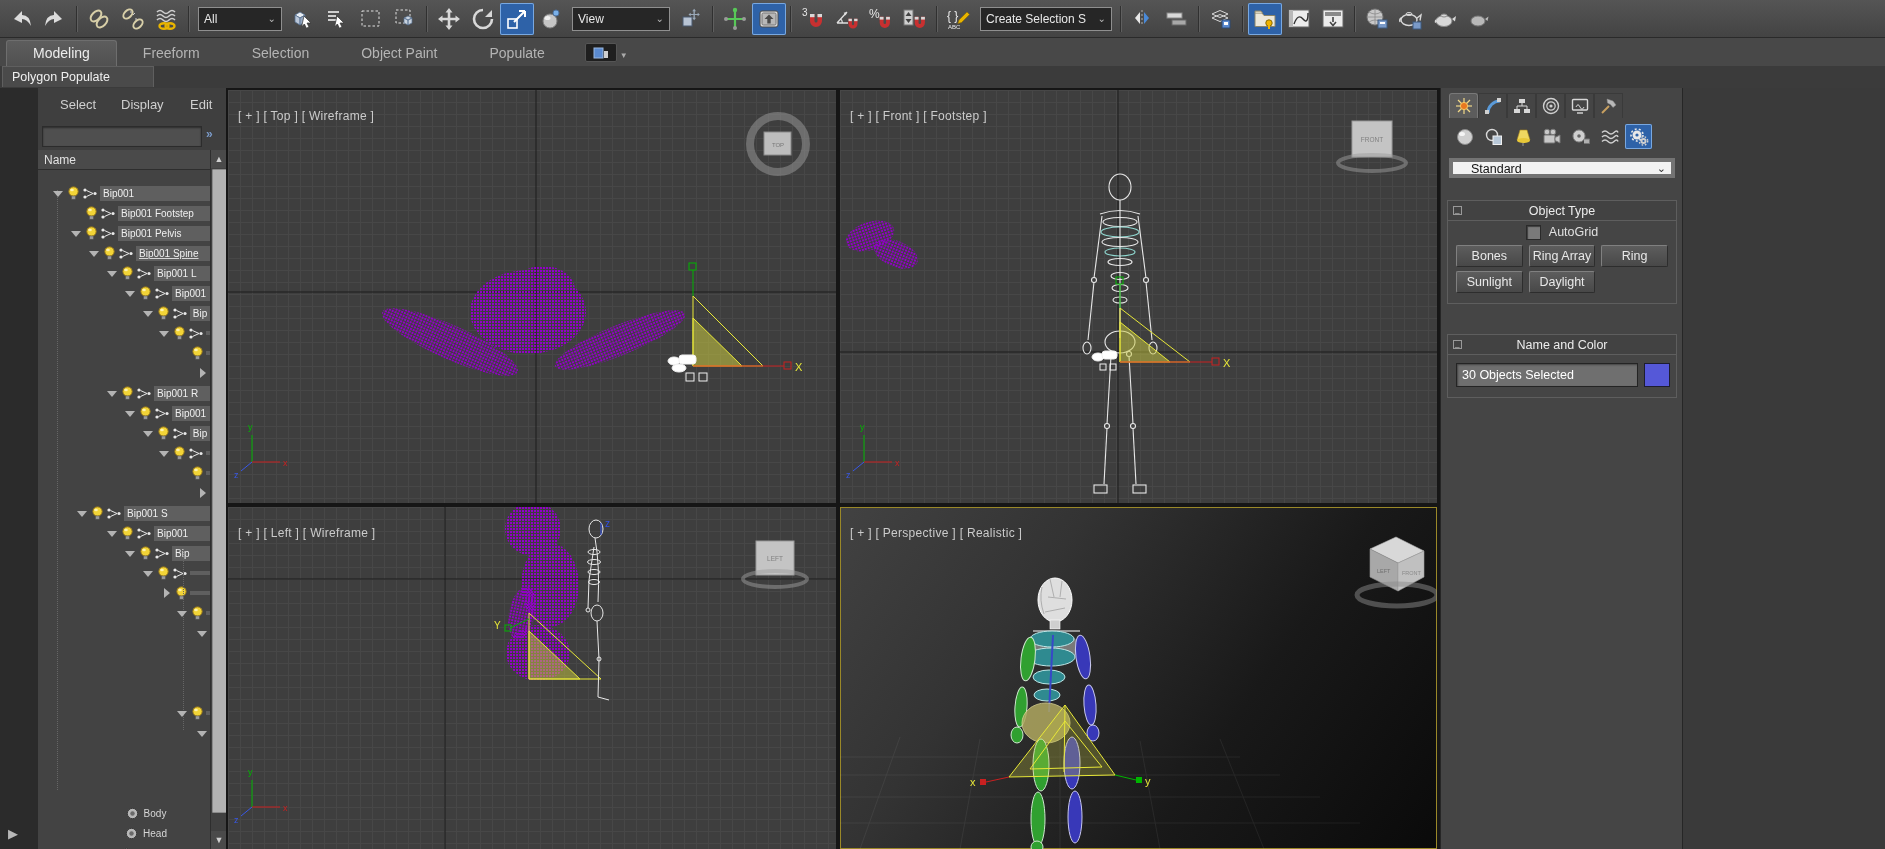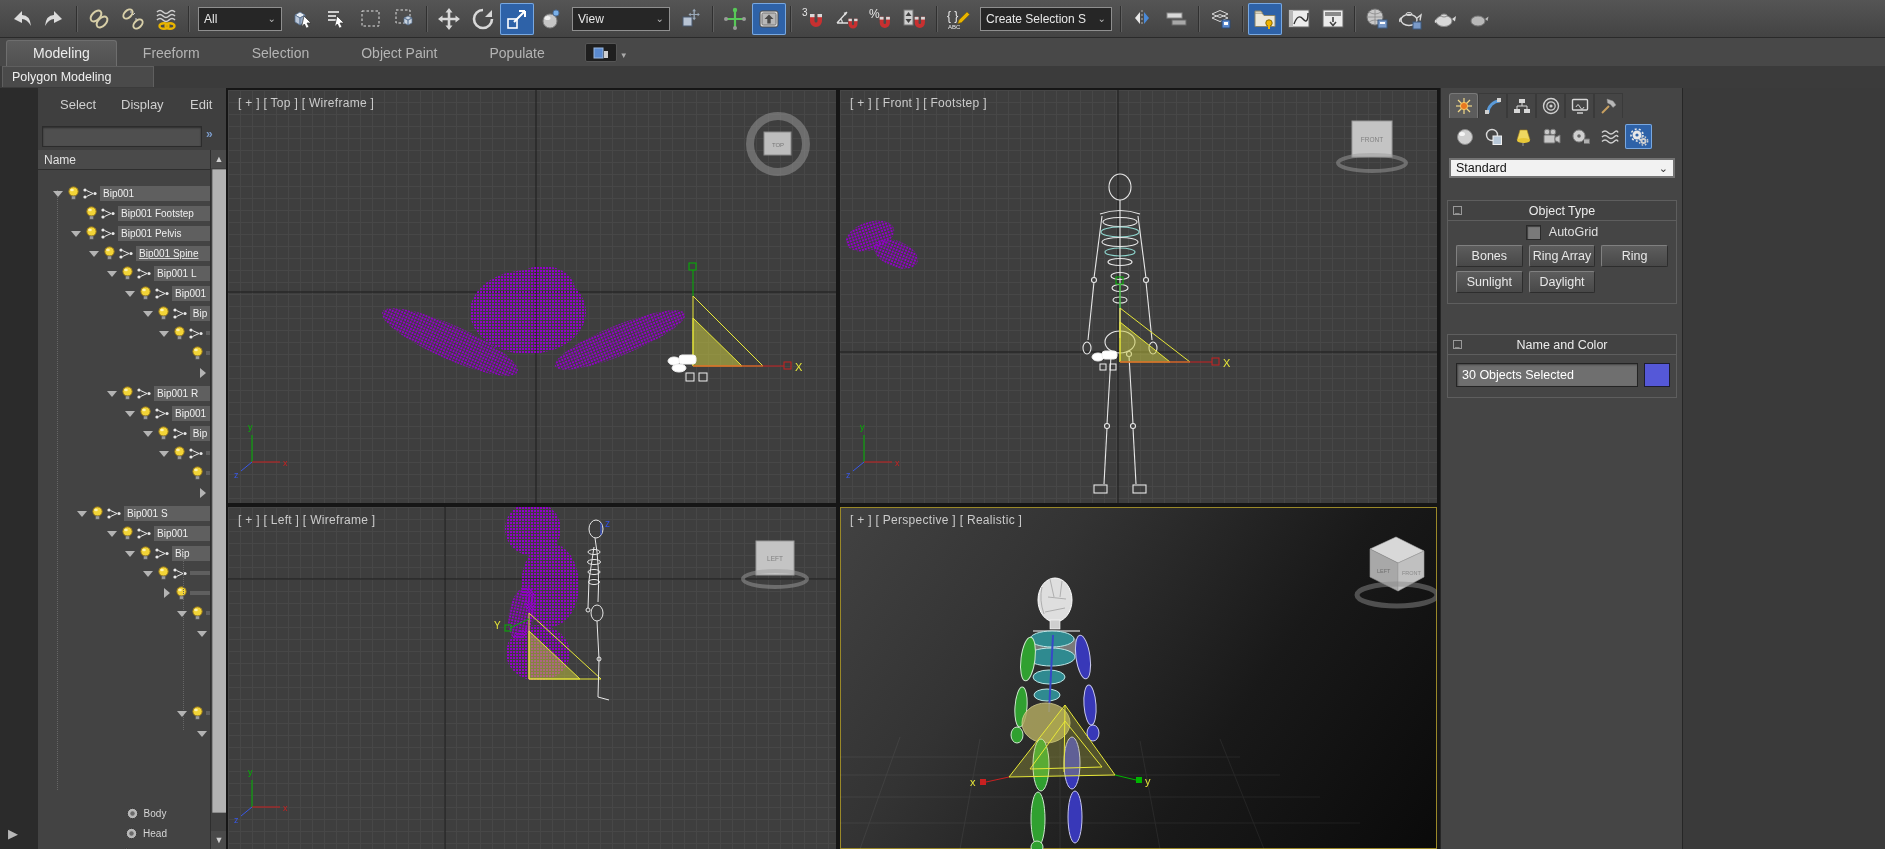--- a/index.html
+++ b/index.html
@@ -58,32 +58,32 @@
   #vparea{left:226px;top:88px;width:1214px;height:761px;background:#161616;}
   .vp{position:absolute;overflow:hidden;}
   .wire{background-color:#3e3e3e;
     background-image:linear-gradient(to right,#474747 1px,transparent 1px),
                      linear-gradient(to bottom,#474747 1px,transparent 1px),
                      linear-gradient(to right,#313131 1px,transparent 1px),
                      linear-gradient(to bottom,#313131 1px,transparent 1px);
     background-size:12px 12px,12px 12px,120px 120px,120px 120px;}
   #vp-persp{background:linear-gradient(125deg,#424242 0%,#333 30%,#191919 65%,#0a0a0a 100%);
             box-shadow:inset 0 0 0 1px #9a8828;}
-  .vplabel{position:absolute;left:10px;top:6px;color:#cbcbcb;font-size:12px;letter-spacing:.3px;text-align:right;}
+  .vplabel{position:absolute;left:10px;top:19px;color:#cbcbcb;font-size:12px;letter-spacing:.3px;text-align:right;}
   .vpsvg{position:absolute;left:0;top:0;}
   
   #cpanel{left:1440px;top:88px;width:242px;height:761px;background:#454545;border-left:1px solid #262626;box-sizing:border-box;}
   #cp-tabs{position:absolute;left:8px;top:5px;display:flex;}
   .cptab{width:27px;height:24px;display:flex;align-items:center;justify-content:center;border:1px solid #3a3a3a;border-bottom:none;}
   .cptab.active{background:#5c5c5c;border-color:#787878;border-radius:3px 3px 0 0;}
   #cp-sub{position:absolute;left:10px;top:36px;display:flex;gap:2px;}
   .cpsub{width:27px;height:25px;display:flex;align-items:center;justify-content:center;border-radius:2px;}
   .cpsub.active{background:#2e62a8;box-shadow:inset 0 0 0 1px #79a8e0;}
-  #cp-dd{position:absolute;left:8px;top:70px;width:226px;height:20px;background:#f2f2f2;border:2px solid #737373;
-         color:#111;font-size:12.5px;display:flex;align-items:center;padding-left:5px;box-sizing:border-box;}
+  #cp-dd{position:absolute;left:8px;top:70px;width:226px;height:20px;background:#f2f2f2;border:4px solid #737373;
+         color:#111;font-size:12.5px;display:flex;padding-left:18px;box-sizing:border-box;}
   #cp-dd .carets{margin-left:auto;color:#333;font-size:11px;padding-right:5px;}
   .rollout{position:absolute;left:6px;width:230px;border:1px solid #5e5e5e;box-sizing:border-box;}
   .rhead{height:19px;background:#424242;border-bottom:1px solid #5e5e5e;display:flex;align-items:center;
          color:#ececec;font-size:12.5px;position:relative;justify-content:center;}
   .rmin{position:absolute;left:5px;top:5px;width:9px;height:9px;border:1px solid #999;color:#ccc;font-size:8px;
         line-height:5px;text-align:left;padding-left:1px;box-sizing:border-box;}
   .cbrow{display:flex;align-items:center;justify-content:center;height:22px;color:#e0e0e0;font-size:12.5px;gap:8px;}
   .checkbox{width:13px;height:13px;background:#7a7a7a;border:1px solid #2a2a2a;box-shadow:inset 1px 1px 1px rgba(0,0,0,.5);}
   .btngrid{display:grid;grid-template-columns:1fr 1fr 1fr;gap:4px 6px;padding:2px 8px 10px 8px;}
   .cbtn{height:20px;background:linear-gradient(#5d5d5d,#484848);border:1px solid;border-color:#808080 #2d2d2d #2d2d2d #808080;
@@ -371,21 +371,21 @@
     <div class="ribtoggle">
         <svg width="16" height="12" viewBox="0 0 16 12">
           <rect x="1" y="1" width="9" height="10" fill="#5a8ad0" stroke="#9ab8e0"></rect>
           <rect x="11" y="4" width="4" height="7" fill="#d0d0d0"></rect>
         </svg>
       </div>
     <div class="ribcaret">▼</div>
   </div>
   <div id="polyrow" class="abs"></div>
   <div id="polytab" class="abs">
-      <span>Polygon Modeling</span>
+      <span>Polygon Populate</span>
     </div>
 
   <div id="leftstrip" class="abs"></div>
   <div id="flyarrow" class="abs">▶</div>
 
   <div id="explorer" class="abs"></div>
   <div class="abs exmenu" style="left:60px">Select</div>
   <div class="abs exmenu" style="left:121px">Display</div>
   <div class="abs exmenu" style="left:190px">Edit</div>
   <div id="searchbox" class="abs"></div>

